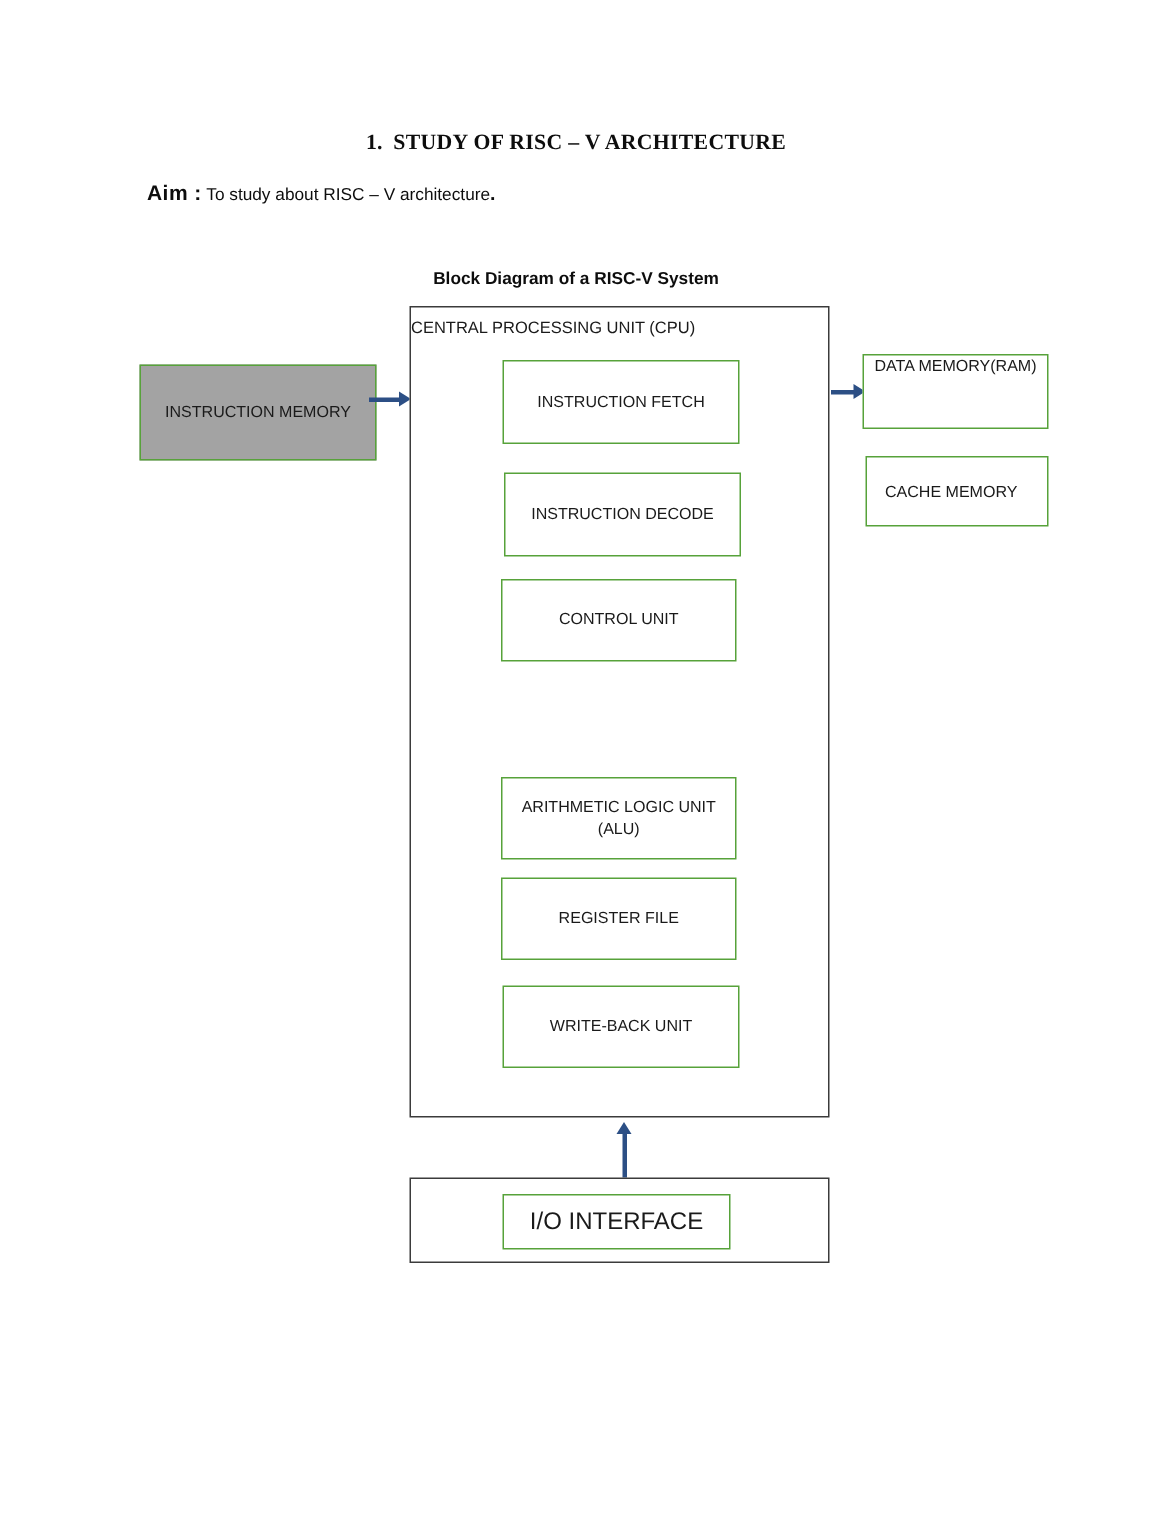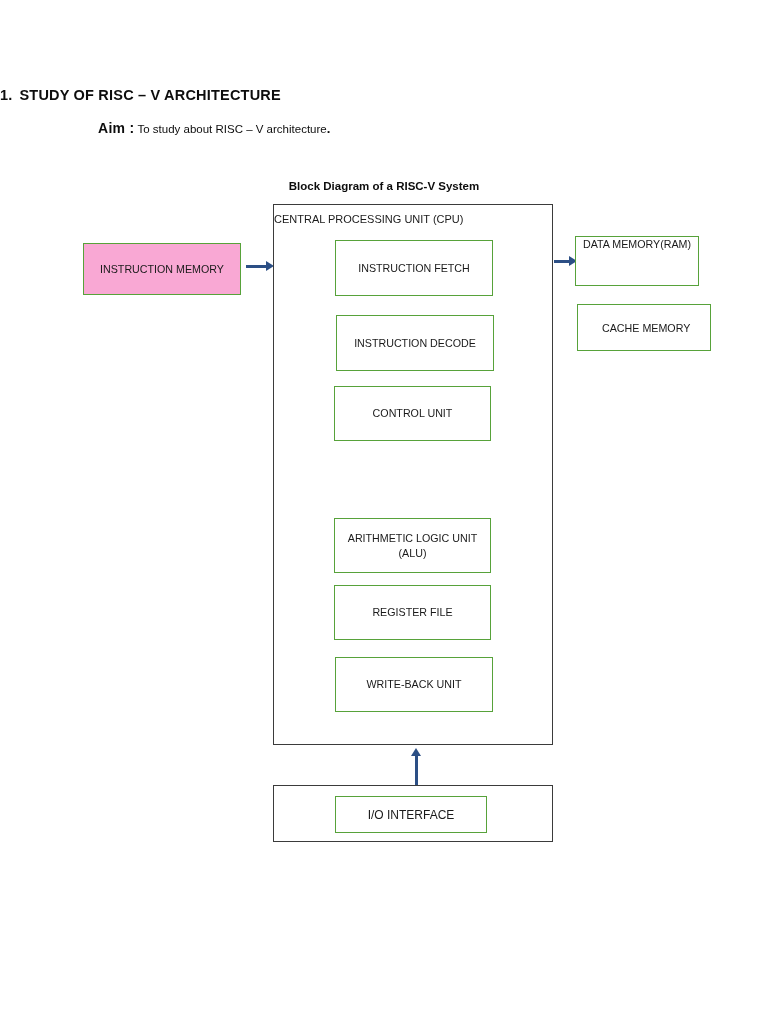--- a/index.html
+++ b/index.html
@@ -21,25 +21,26 @@
     inset: 0;
     background: #ffffff;
   }
 
   
   .doc-title {
     position: absolute;
     left: 0;
     right: 0;
     top: 87px;
-    text-align: left;
+    text-align: center;
     font-size: 14.5px;
     font-weight: bold;
     letter-spacing: 0.2px;
     color: #0d0d0d;
+    font-family: Liberation Serif, serif;
   }
   .doc-title .num { margin-right: 7px; }
 
   .aim-line {
     position: absolute;
     left: 98px;
     top: 120px;
     font-size: 11.5px;
     color: #0d0d0d;
     white-space: nowrap;
@@ -102,26 +103,26 @@
   .u-decode  { left: 62px;  top: 110px; width: 158px; height: 56px; }
   .u-control { left: 60px;  top: 181px; width: 157px; height: 55px; }
   .u-exec    { left: 59px;  top: 248px; width: 157px; height: 55px; }
   .u-alu     { left: 60px;  top: 313px; width: 157px; height: 55px; }
   .u-reg     { left: 60px;  top: 380px; width: 157px; height: 55px; }
   .u-wb      { left: 61px;  top: 452px; width: 158px; height: 55px; }
 
   
   .instr-mem {
     position: absolute;
-    left: 83px;
+    left: 93px;
     top: 243px;
     width: 158px;
-    height: 52px;
-    border: 1.6px solid #57a23a;
-    background: #f9a8d4;
+    height: 64px;
+    border: 1.6px solid #57a23a;
+    background: #a3a3a3;
     box-sizing: border-box;
     display: flex;
     align-items: center;
     justify-content: center;
     font-size: 10.7px;
     color: #1a1a1a;
   }
 
   
   .data-mem {
@@ -138,29 +139,29 @@
     justify-content: center;
     text-align: center;
     font-size: 10.7px;
     line-height: 1.4;
     color: #1a1a1a;
   }
   .cache-mem {
     position: absolute;
     left: 577px;
     top: 304px;
-    width: 134px;
+    width: 122px;
     height: 47px;
     border: 1.6px solid #57a23a;
     background: #ffffff;
     box-sizing: border-box;
     display: flex;
     align-items: center;
     justify-content: flex-start;
-    padding-left: 24px;
+    padding-left: 12px;
     font-size: 10.7px;
     color: #1a1a1a;
   }
 
   
   .io-outer {
     position: absolute;
     left: 273px;
     top: 785px;
     width: 280px;
@@ -174,21 +175,21 @@
     left: 61px;
     top: 10px;
     width: 152px;
     height: 37px;
     border: 1.6px solid #57a23a;
     background: #ffffff;
     box-sizing: border-box;
     display: flex;
     align-items: center;
     justify-content: center;
-    font-size: 12px;
+    font-size: 16px;
     color: #1a1a1a;
   }
 
   
   .arrow-h {
     position: absolute;
     height: 11px;
   }
   .arrow-h .shaft {
     position: absolute;

